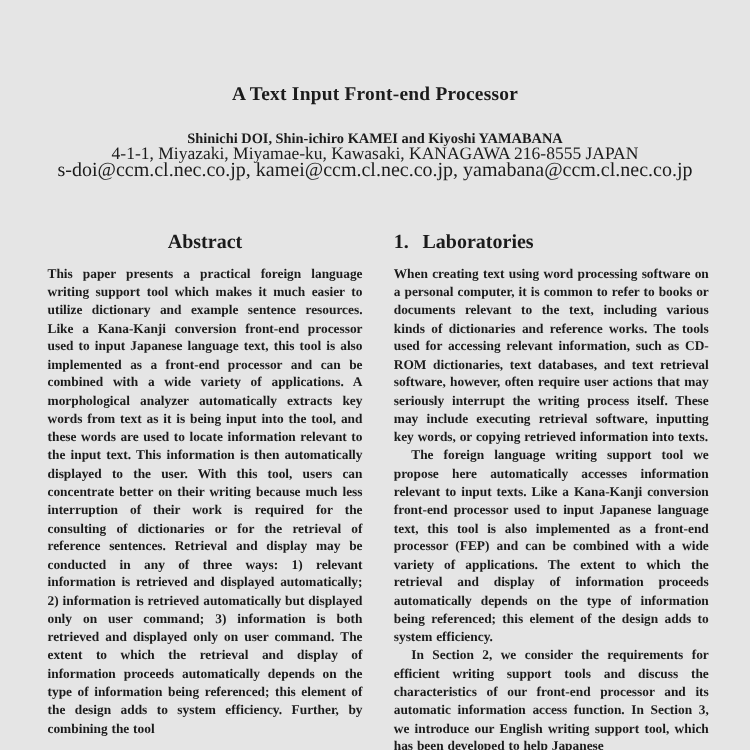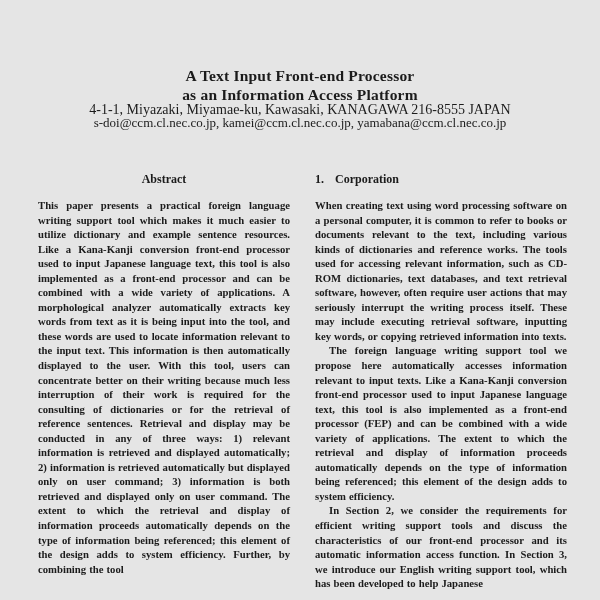--- a/index.html
+++ b/index.html
@@ -30,33 +30,33 @@
   .affiliation {
     margin-top: 2px;
     font-size: 10px;
     line-height: 12px;
   }
   .address {
     font-size: 14px;
     line-height: 12.5px;
   }
   .emails {
-    font-size: 13px;
+    font-size: 16px;
     line-height: 12.5px;
   }
   .columns {
     display: flex;
     margin-top: 43px;
     padding-left: 38px;
     padding-right: 33px;
     gap: 25px;
   }
   .col { width: 252px; flex: 0 0 252px; }
   .section-heading {
-    font-size: 12px;
+    font-size: 16px;
     line-height: 15px;
     font-weight: bold;
     margin: 0 0 11px 0;
   }
   .abstract-heading { text-align: center; }
   .intro-heading { text-align: left; }
   .intro-heading .sec-num { display: inline-block; margin-right: 11px; }
   p.body-text {
     margin: 0;
     font-size: 10.7px;
@@ -68,36 +68,36 @@
   p.indented { text-indent: 14px; }
 </style>
 </head>
 <body>
 
 <div class="page">
 
   <div class="header">
     <div class="title">
       <div>A Text Input Front-end Processor</div>
-      <div>as an Information Access Platform</div>
     </div>
+    <div class="authors">Shinichi DOI, Shin-ichiro KAMEI and Kiyoshi YAMABANA</div>
     <div class="address">4-1-1, Miyazaki, Miyamae-ku, Kawasaki, KANAGAWA 216-8555 JAPAN</div>
     <div class="emails">s-doi@ccm.cl.nec.co.jp, kamei@ccm.cl.nec.co.jp, yamabana@ccm.cl.nec.co.jp</div>
   </div>
 
   <div class="columns">
 
     <div class="col">
       <div class="section-heading abstract-heading">Abstract</div>
       <p class="body-text">This paper presents a practical foreign language writing support tool which makes it much easier to utilize dictionary and example sentence resources. Like a Kana-Kanji conversion front-end processor used to input Japanese language text, this tool is also implemented as a front-end processor and can be combined with a wide variety of applications. A morphological analyzer automatically extracts key words from text as it is being input into the tool, and these words are used to locate information relevant to the input text. This information is then automatically displayed to the user. With this tool, users can concentrate better on their writing because much less interruption of their work is required for the consulting of dictionaries or for the retrieval of reference sentences. Retrieval and display may be conducted in any of three ways: 1) relevant information is retrieved and displayed automatically; 2) information is retrieved automatically but displayed only on user command; 3) information is both retrieved and displayed only on user command. The extent to which the retrieval and display of information proceeds automatically depends on the type of information being referenced; this element of the design adds to system efficiency. Further, by combining the tool</p>
     </div>
 
     <div class="col">
       <div class="section-heading intro-heading">
-        <span class="sec-num">1.</span><span>Corporation</span>
+        <span class="sec-num">1.</span><span>Laboratories</span>
       </div>
       <p class="body-text">When creating text using word processing software on a personal computer, it is common to refer to books or documents relevant to the text, including various kinds of dictionaries and reference works. The tools used for accessing relevant information, such as CD-ROM dictionaries, text databases, and text retrieval software, however, often require user actions that may seriously interrupt the writing process itself. These may include executing retrieval software, inputting key words, or copying retrieved information into texts.</p>
       <p class="body-text indented">The foreign language writing support tool we propose here automatically accesses information relevant to input texts. Like a Kana-Kanji conversion front-end processor used to input Japanese language text, this tool is also implemented as a front-end processor (FEP) and can be combined with a wide variety of applications. The extent to which the retrieval and display of information proceeds automatically depends on the type of information being referenced; this element of the design adds to system efficiency.</p>
       <p class="body-text indented">In Section 2, we consider the requirements for efficient writing support tools and discuss the characteristics of our front-end processor and its automatic information access function. In Section 3, we introduce our English writing support tool, which has been developed to help Japanese</p>
     </div>
 
   </div>
 
 </div>
 

